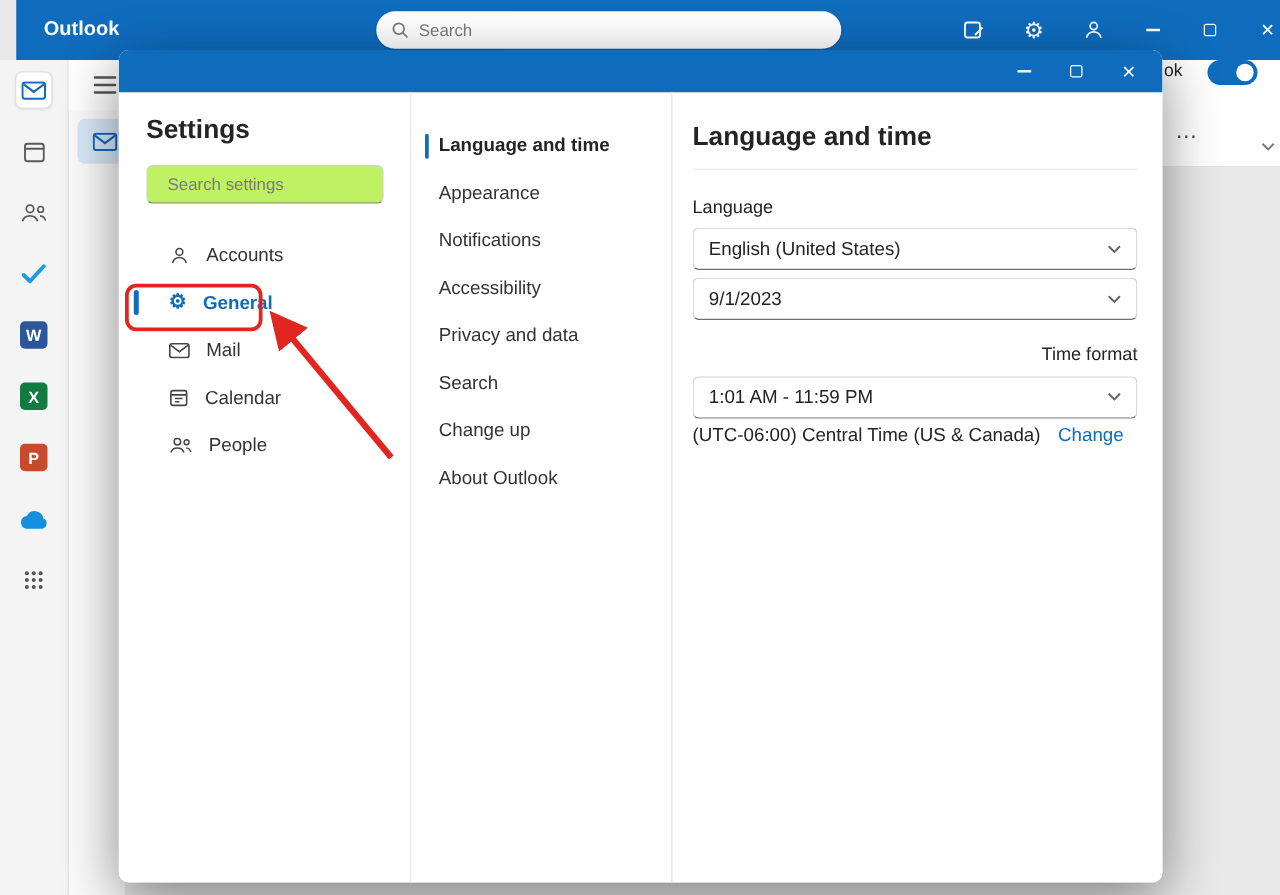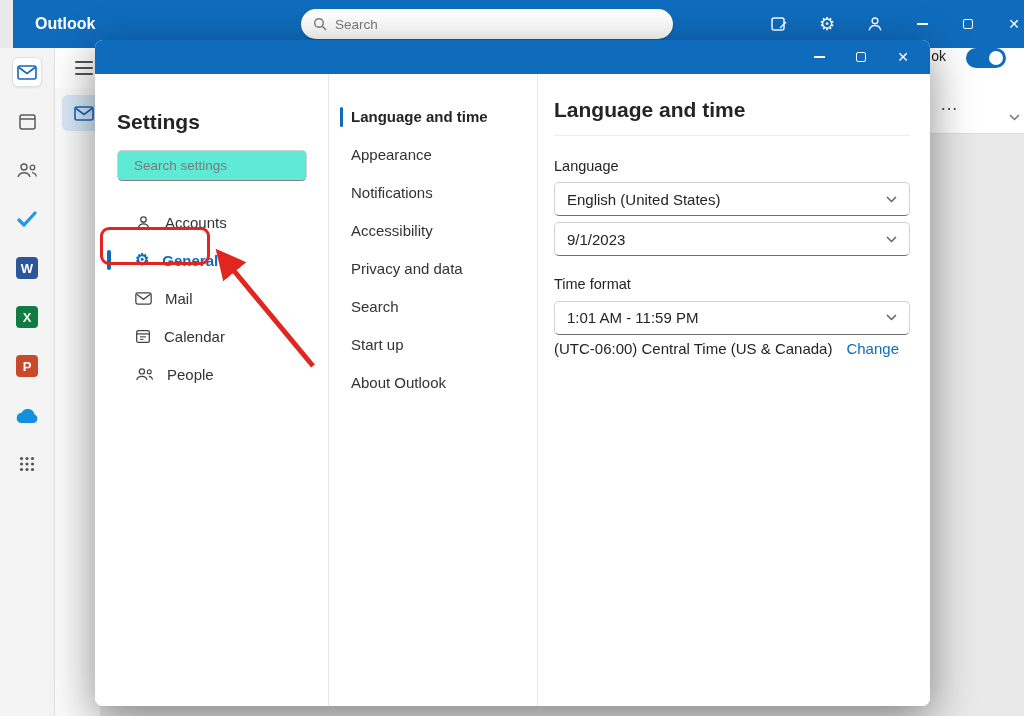--- a/index.html
+++ b/index.html
@@ -79,25 +79,25 @@
   
   .dialog{
     position:absolute;left:95px;top:40px;width:835px;height:666px;border-radius:8px;
     background:#fff;box-shadow:0 12px 45px rgba(0,0,0,.45);z-index:15;
     display:flex;flex-direction:column;overflow:hidden;
   }
   .dialog-titlebar{height:34px;background:var(--accent);display:flex;justify-content:flex-end;align-items:stretch;padding-right:6px;}
   .dlg-btn{width:42px;display:flex;align-items:center;justify-content:center;color:#fff;}
   .dialog-body{flex:1;display:flex;background:#fff;}
   
-  .col1{width:235px;padding:36px 0 0 22px;}
+  .col1{width:235px;padding:18px 0 0 22px;}
   .settings-title{font-size:21px;font-weight:bold;color:var(--text);}
   .search-settings{
     margin-top:16px;width:190px;height:31px;border:1px solid #d1d1d1;border-bottom:1px solid #838383;
-    border-radius:5px;display:flex;align-items:center;gap:7px;padding:0 9px;background:#5eead4;
+    border-radius:5px;display:flex;align-items:center;gap:7px;padding:0 9px;background:#bef264;
   }
   .search-settings input{border:none;outline:none;flex:1;font-size:13.5px;background:transparent;
     font-family:"Liberation Sans", sans-serif;color:var(--text);}
   .search-settings input::placeholder{color:#7a7a7a;}
   .nav-list{margin-top:22px;}
   .nav-item{height:38px;display:flex;align-items:center;gap:13px;position:relative;padding-left:18px;width:200px;font-size:15px;color:#333;cursor:default;}
   .nav-item .pill{display:none;}
   .nav-item.selected{color:var(--accent);font-weight:bold;}
   .nav-item.selected .pill{display:block;position:absolute;left:-10px;top:9px;width:3.5px;height:20px;border-radius:2px;background:var(--accent);}
   .nav-gear{font-size:16px;line-height:1;color:var(--accent);}
@@ -106,21 +106,21 @@
   .sub-item{height:38px;line-height:38px;padding-left:22px;font-size:15px;color:#333;position:relative;cursor:default;}
   .sub-item.selected{font-weight:bold;color:var(--text);}
   .sub-item.selected::before{content:"";position:absolute;left:11px;top:9px;width:3.5px;height:20px;border-radius:2px;background:var(--accent);}
   
   .col3{flex:1;border-left:1px solid #e8e8e8;padding:24px 20px 0 16px;}
   .panel-title{font-size:21px;font-weight:bold;color:var(--text);}
   .panel-divider{margin-top:13px;border-bottom:1px solid #ececec;}
   .field-label{font-size:14.5px;color:var(--text);line-height:1.4;max-width:356px;}
   .fl-1{margin-top:20px;}
   .fl-2{margin-top:18px;}
-  .fl-3{margin-top:18px;}
+  .fl-3{margin-top:18px;text-align:right;}
   .fl-4{margin-top:19px;}
   .select{
     margin-top:6px;width:356px;height:34px;border:1px solid #d1d1d1;border-bottom:1px solid #6f6f6f;
     border-radius:5px;background:#fff;display:flex;align-items:center;justify-content:space-between;
     padding:0 12px;font-size:15px;color:var(--text);cursor:default;
   }
   .tz-row{margin-top:5px;display:flex;gap:14px;font-size:15px;align-items:center;}
   .change-link{color:var(--accent);cursor:pointer;}
   
   .red-box{
@@ -324,21 +324,21 @@
       </div>
     </div>
 
     <div class="col2">
       <div class="sub-item selected">Language and time</div>
       <div class="sub-item">Appearance</div>
       <div class="sub-item">Notifications</div>
       <div class="sub-item">Accessibility</div>
       <div class="sub-item">Privacy and data</div>
       <div class="sub-item">Search</div>
-      <div class="sub-item">Start up</div>
+      <div class="sub-item">Change up</div>
       <div class="sub-item">About Outlook</div>
     </div>
 
     <div class="col3">
       <div class="panel-title">Language and time</div>
       <div class="panel-divider"></div>
 
       <div class="field-label fl-1">Language</div>
       <div class="select">
         <span>English (United States)</span>

